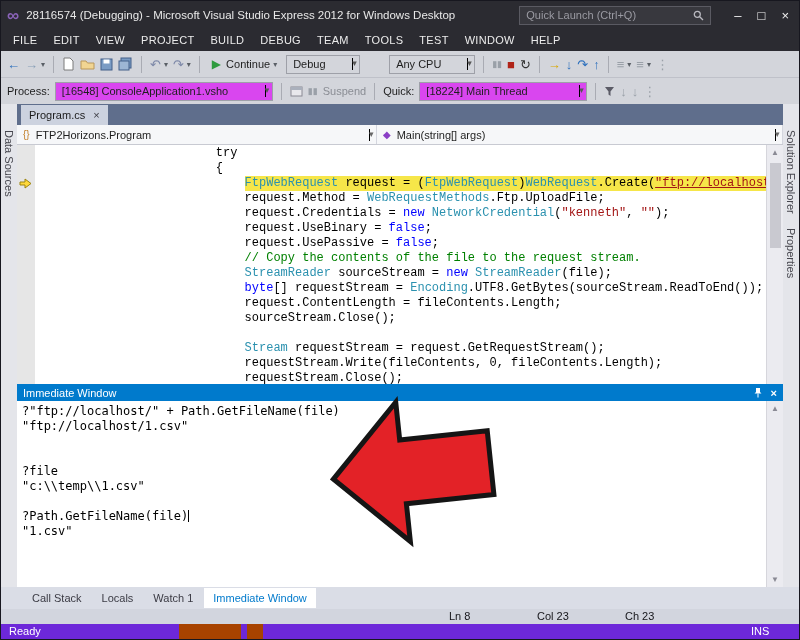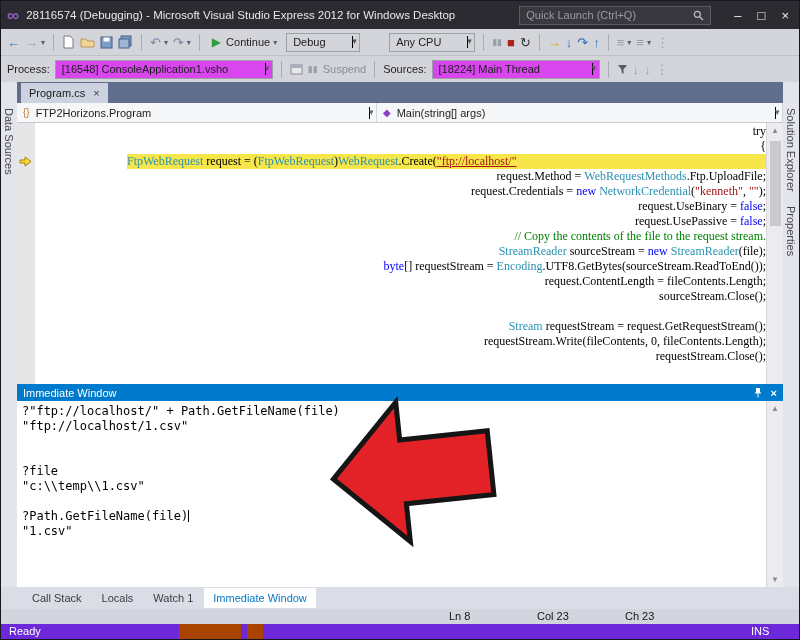--- a/index.html
+++ b/index.html
@@ -59,21 +59,21 @@
   .nav-combo.member { flex:1; }
   .nav-ico { font-size:10px; }
   .nav-ico.cls { color:#c27f29; } .nav-ico.mth { color:#8b3fc6; }
 
   
   .editor { flex:1; display:flex; background:#fff; min-height:0; position:relative; }
   .gutter { width:18px; background:#e6e6e6; padding-top:1px; flex:none; }
   .gutter-row { height:15px; position:relative; }
   .gutter-row svg { position:absolute; left:2px; top:2px; }
   .code-area { flex:1; overflow:hidden; padding-top:1px; padding-left:8px; }
-  .code-line { font-family:Liberation Serif, serif; font-size:12px; line-height:15px; height:15px; white-space:pre; display:flex;justify-content:flex-end; }
+  .code-line { font-family:Liberation Mono, monospace; font-size:12px; line-height:15px; height:15px; white-space:pre; display:flex; }
   .code-line span { white-space:pre; }
   .hl-fill { background:#f6e649; flex:1; }
   .tok-p { color:#000; } .tok-k { color:#0000ff; } .tok-t { color:#2b91af; }
   .tok-s { color:#a31515; } .tok-su { color:#a31515; text-decoration:underline; }
   .tok-c { color:#008000; }
   .v-scroll { width:17px; background:#ebebf0; border-left:1px solid #d6d6dc; flex:none; display:flex; flex-direction:column; align-items:center; position:relative; }
   .sb-arrow { font-size:8px; color:#8a8a94; padding:3px 0; }
   .sb-thumb { position:absolute; top:18px; left:3px; width:11px; height:85px; background:#c9c9d0; }
 
   
@@ -118,20 +118,33 @@
         <line x1="6.7" y1="6.7" x2="10" y2="10" stroke="#b9b9c0" stroke-width="1.3"></line>
       </svg>
     </div>
     <div class="win-btns">
       <span>–</span>
       <span>□</span>
       <span>×</span>
     </div>
   </div>
 
+  <div class="menubar">
+      <span class="menu-item">FILE</span>
+      <span class="menu-item">EDIT</span>
+      <span class="menu-item">VIEW</span>
+      <span class="menu-item">PROJECT</span>
+      <span class="menu-item">BUILD</span>
+      <span class="menu-item">DEBUG</span>
+      <span class="menu-item">TEAM</span>
+      <span class="menu-item">TOOLS</span>
+      <span class="menu-item">TEST</span>
+      <span class="menu-item">WINDOW</span>
+      <span class="menu-item">HELP</span>
+    </div>
 
   <div class="toolbar row1">
     <span class="tb-ico blue">←</span>
     <span class="tb-ico dimblue">→</span>
     <span class="mini-caret">▾</span>
     <span class="tb-sep"></span>
     <svg width="13" height="14">
         <path d="M2 1 h6 l3 3 v9 H2 Z" fill="#fff" stroke="#7a7a7a"></path>
       </svg>
     <svg width="15" height="12">
@@ -188,21 +201,21 @@
       <span class="caret" style="margin-left:auto">▾</span>
     </div>
     <span class="tb-sep"></span>
     <svg width="13" height="13">
         <rect x="1" y="2" width="11" height="9" fill="#e8e8ec" stroke="#8a8a94"></rect>
         <rect x="1" y="2" width="11" height="3" fill="#aab0bc"></rect>
       </svg>
     <span class="tb-ico gray" style="font-size:9px;">▮▮</span>
     <span class="tb-label dim">Suspend</span>
     <span class="tb-sep"></span>
-    <span class="tb-label">Sources:</span>
+    <span class="tb-label">Quick:</span>
     <div class="tb-combo white" style="width:168px;">
       <span>[18224] Main Thread</span>
       <span class="caret" style="margin-left:auto">▾</span>
     </div>
     <span class="tb-sep"></span>
     <svg width="11" height="11">
         <path d="M1 1 H10 L6.5 5.5 V10 L4.5 8.5 V5.5 Z" fill="#5b5b66"></path>
       </svg>
     <span class="tb-ico gray">↓</span>
     <span class="tb-ico gray">↓</span>

